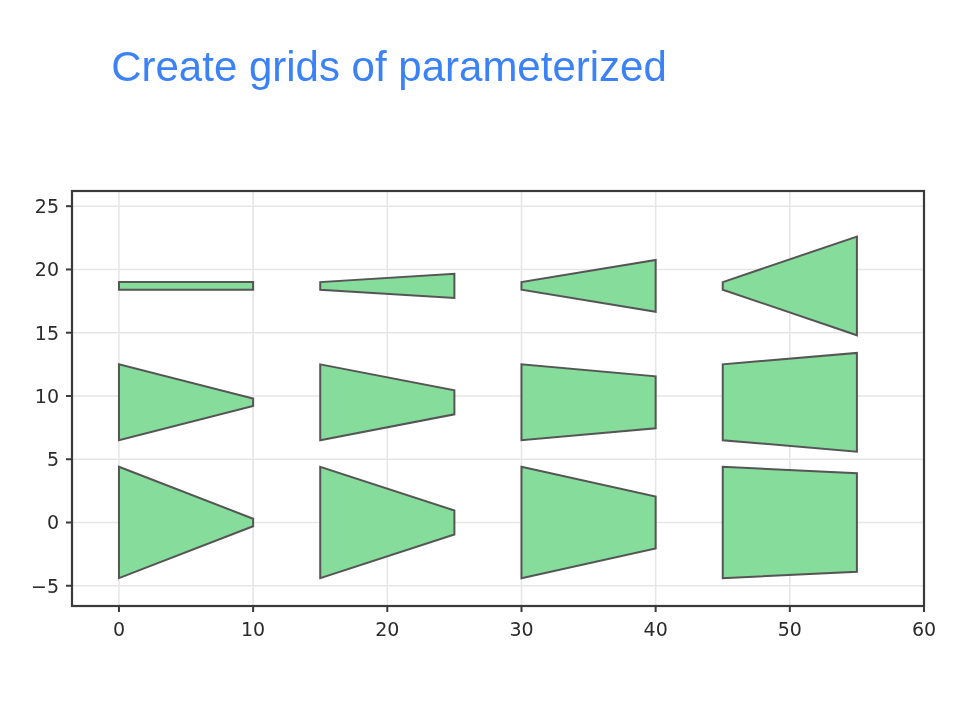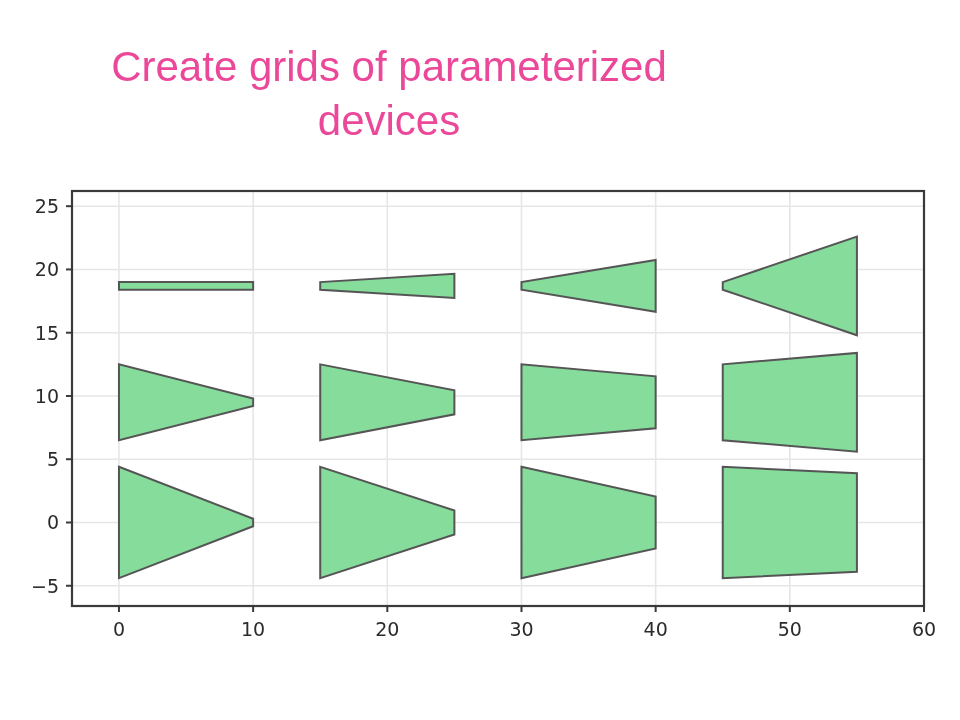--- a/index.html
+++ b/index.html
@@ -20,21 +20,21 @@
     inset: 0;
     background: #ffffff;
   }
   
   #title {
     position: absolute;
     left: 0;
     top: 40px;
     width: 778px;
     text-align: center;
-    color: #ec4899;
+    color: #3b82f6;
     font-family: "Liberation Sans", "DejaVu Sans", sans-serif;
     font-size: 42px;
     font-weight: 400;
     line-height: 1.28;
     letter-spacing: 0px;
   }
   #title .line {
     display: block;
   }
   
@@ -78,21 +78,20 @@
     stroke-linejoin: miter;
   }
 </style>
 </head>
 <body>
 
 <div id="slide">
 
   <div id="title">
     <span class="line">Create grids of parameterized</span>
-    <span class="line">devices</span>
   </div>
 
   <div id="figure">
     <svg id="plot-svg" width="960" height="500" viewBox="0 0 960 500">
       <g id="plot-bg">
           <rect x="72" y="31" width="852" height="415" fill="#ffffff"></rect>
         </g>
       <g id="grid-layer">
           <line x1="118.96062992125985" y1="31" x2="118.96062992125985" y2="446" class="gridline" stroke="#e6e6e6"></line>
           <line x1="253.13385826771653" y1="31" x2="253.13385826771653" y2="446" class="gridline" stroke="#e6e6e6"></line>

